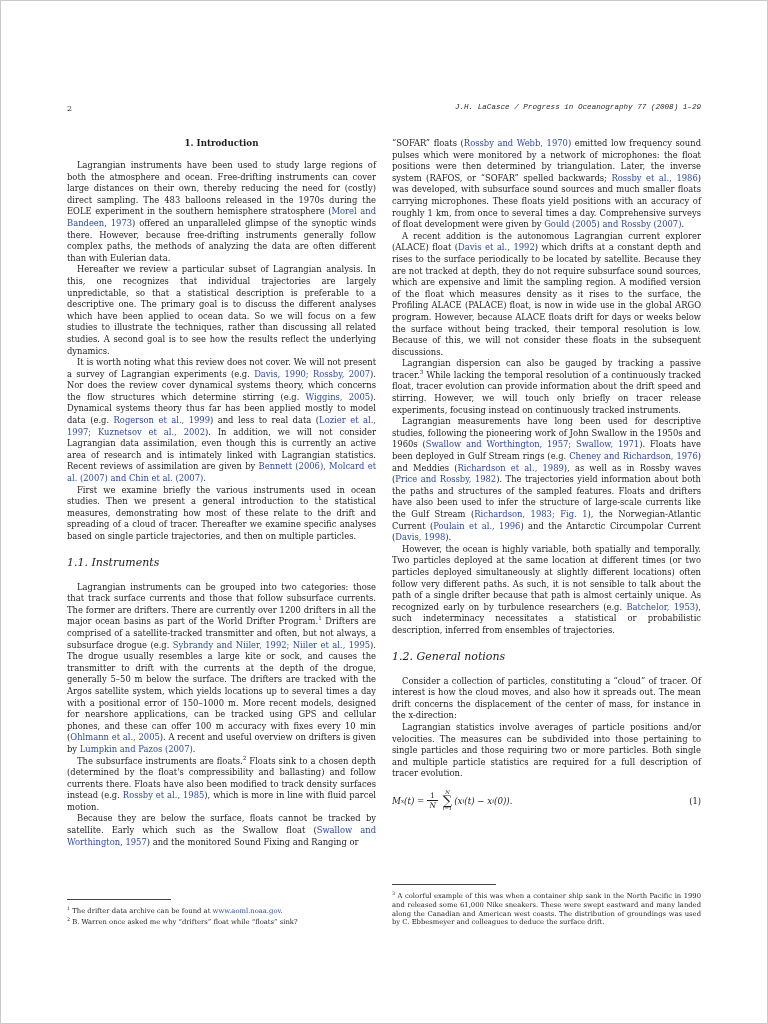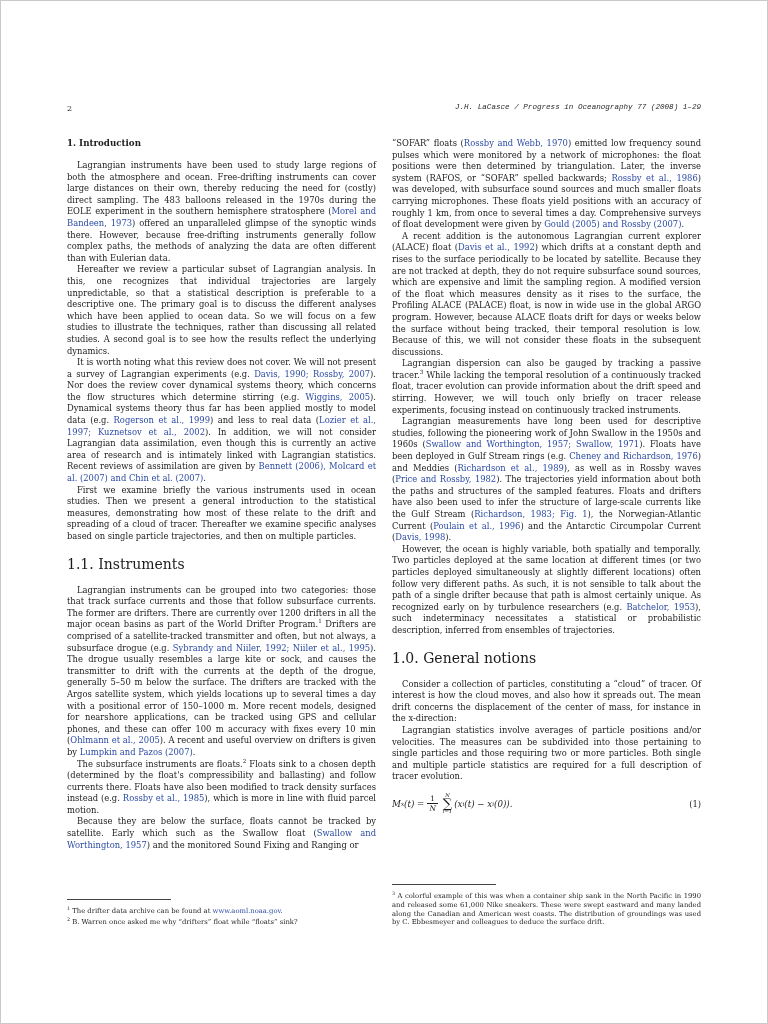--- a/index.html
+++ b/index.html
@@ -14,22 +14,22 @@
   .page-num{position:absolute;left:0;top:1px;font-size:8px;}
   .head-title{display:block;text-align:right;font-style:italic;color:#2a2a2a;font-family:Liberation Mono, monospace;}
   .columns{display:flex;gap:16px;flex:1;min-height:0;}
   .col{flex:1;display:flex;flex-direction:column;min-width:0;}
   .para{font-size:8.4px;line-height:11.6px;text-align:justify;}
   .para.indent{text-indent:10px;}
   .cite{color:var(--link,#2b4aa3);}
   .it{}
   sup.fnm{font-size:5.6px;line-height:0;}
   sub.eqsub{font-size:5.6px;line-height:0;}
-  .sec-heading{font-size:8.7px;font-weight:bold;margin:0 0 12px 0;}
-  .sub-heading{font-size:14px;font-weight:normal;margin:13px 0 13px 0;}
+  .sec-heading{font-size:8.7px;font-weight:bold;margin:0 0 12px 0;text-align:center;}
+  .sub-heading{font-size:11px;font-style:italic;font-weight:normal;margin:13px 0 13px 0;}
   .footnotes{margin-top:auto;padding-top:8px;}
   .fn-rule{width:104px;border-top:1px solid #444;margin-bottom:5px;}
   .fn{font-size:6.8px;line-height:8.7px;text-align:justify;}
   .fn sup{font-size:4.8px;}
   .equation{display:flex;align-items:center;justify-content:space-between;margin:10px 0 4px 0;font-size:8.7px;font-style:italic;}
   .eq-body{display:inline-flex;align-items:center;}
   .frac{display:inline-flex;flex-direction:column;align-items:center;line-height:1;margin:0 3px;font-style:normal;}
   .frac .num{font-size:7.4px;padding:0 2px 1px 2px;}
   .frac .den{border-top:1px solid #1c1c1c;font-size:7.4px;font-style:italic;padding:1px 2px 0 2px;}
   .sum{display:inline-flex;flex-direction:column;align-items:center;line-height:1;font-style:normal;margin:0 2px;}
@@ -65,21 +65,21 @@
           <p class="fn"><sup>2</sup> <span>B. Warren once asked me why “drifters” float while “floats” sink?</span></p>
         </div>
     </div>
     <div class="col">
       <div class="col-blocks" id="right-blocks">
           <p class="para"><span>“SOFAR” floats (</span><span class="cite">Rossby and Webb, 1970</span><span>) emitted low frequency sound pulses which were monitored by a network of microphones: the float positions were then determined by triangulation. Later, the inverse system (RAFOS, or “SOFAR” spelled backwards; </span><span class="cite">Rossby et al., 1986</span><span>) was developed, with subsurface sound sources and much smaller floats carrying microphones. These floats yield positions with an accuracy of roughly 1 km, from once to several times a day. Comprehensive surveys of float development were given by </span><span class="cite">Gould (2005) and Rossby (2007)</span><span>.</span></p>
           <p class="para indent"><span>A recent addition is the autonomous Lagrangian current explorer (ALACE) float (</span><span class="cite">Davis et al., 1992</span><span>) which drifts at a constant depth and rises to the surface periodically to be located by satellite. Because they are not tracked at depth, they do not require subsurface sound sources, which are expensive and limit the sampling region. A modified version of the float which measures density as it rises to the surface, the Profiling ALACE (PALACE) float, is now in wide use in the global ARGO program. However, because ALACE floats drift for days or weeks below the surface without being tracked, their temporal resolution is low. Because of this, we will not consider these floats in the subsequent discussions.</span></p>
           <p class="para indent"><span>Lagrangian dispersion can also be gauged by tracking a passive tracer.</span><sup class="fnm">3</sup><span> While lacking the temporal resolution of a continuously tracked float, tracer evolution can provide information about the drift speed and stirring. However, we will touch only briefly on tracer release experiments, focusing instead on continuously tracked instruments.</span></p>
           <p class="para indent"><span>Lagrangian measurements have long been used for descriptive studies, following the pioneering work of John Swallow in the 1950s and 1960s (</span><span class="cite">Swallow and Worthington, 1957; Swallow, 1971</span><span>). Floats have been deployed in Gulf Stream rings (e.g. </span><span class="cite">Cheney and Richardson, 1976</span><span>) and Meddies (</span><span class="cite">Richardson et al., 1989</span><span>), as well as in Rossby waves (</span><span class="cite">Price and Rossby, 1982</span><span>). The trajectories yield information about both the paths and structures of the sampled features. Floats and drifters have also been used to infer the structure of large-scale currents like the Gulf Stream (</span><span class="cite">Richardson, 1983; Fig. 1</span><span>), the Norwegian-Atlantic Current (</span><span class="cite">Poulain et al., 1996</span><span>) and the Antarctic Circumpolar Current (</span><span class="cite">Davis, 1998</span><span>).</span></p>
           <p class="para indent"><span>However, the ocean is highly variable, both spatially and temporally. Two particles deployed at the same location at different times (or two particles deployed simultaneously at slightly different locations) often follow very different paths. As such, it is not sensible to talk about the path of a single drifter because that path is almost certainly unique. As recognized early on by turbulence researchers (e.g. </span><span class="cite">Batchelor, 1953</span><span>), such indeterminacy necessitates a statistical or probabilistic description, inferred from ensembles of trajectories.</span></p>
-          <h3 class="sub-heading">1.0. General notions</h3>
+          <h3 class="sub-heading">1.2. General notions</h3>
           <p class="para indent"><span>Consider a collection of particles, constituting a “cloud” of tracer. Of interest is how the cloud moves, and also how it spreads out. The mean drift concerns the displacement of the center of mass, for instance in the </span><span class="it">x</span><span>-direction:</span></p>
           <p class="para indent"><span>Lagrangian statistics involve averages of particle positions and/or velocities. The measures can be subdivided into those pertaining to single particles and those requiring two or more particles. Both single and multiple particle statistics are required for a full description of tracer evolution.</span></p>
           <div class="equation">
             <span class="eq-body">
               <span>M</span>
               <sub class="eqsub">x</sub>
               <span>(t) = </span>
               <span class="frac">
                 <span class="num">1</span>
                 <span class="den">N</span>

